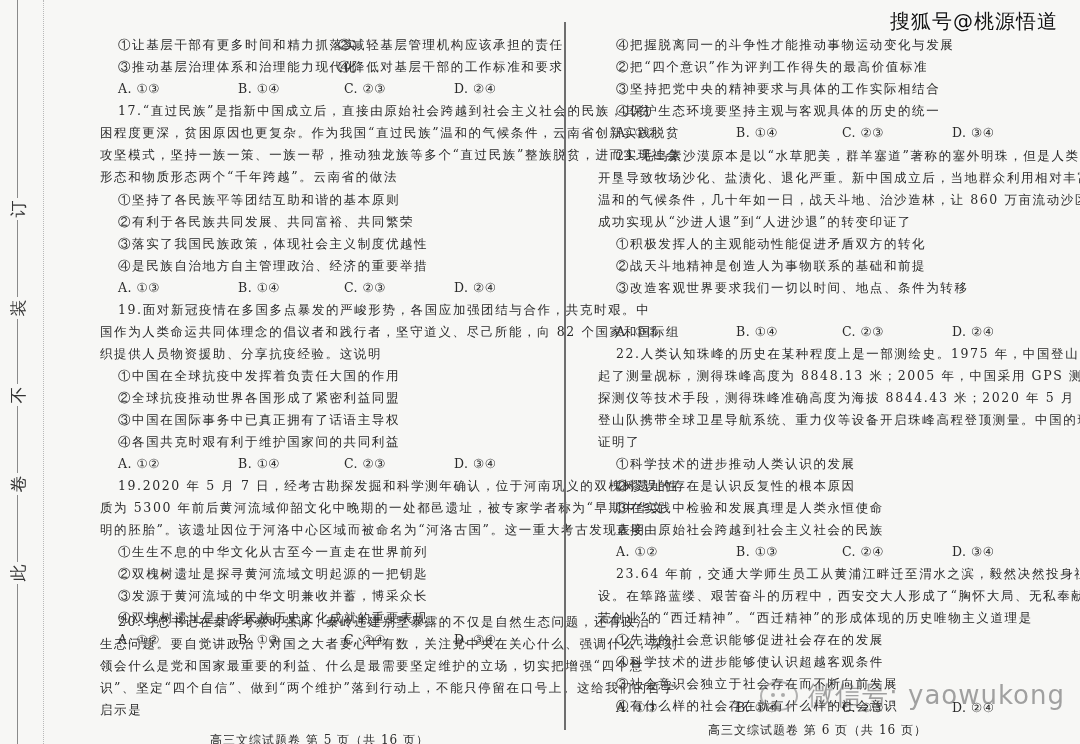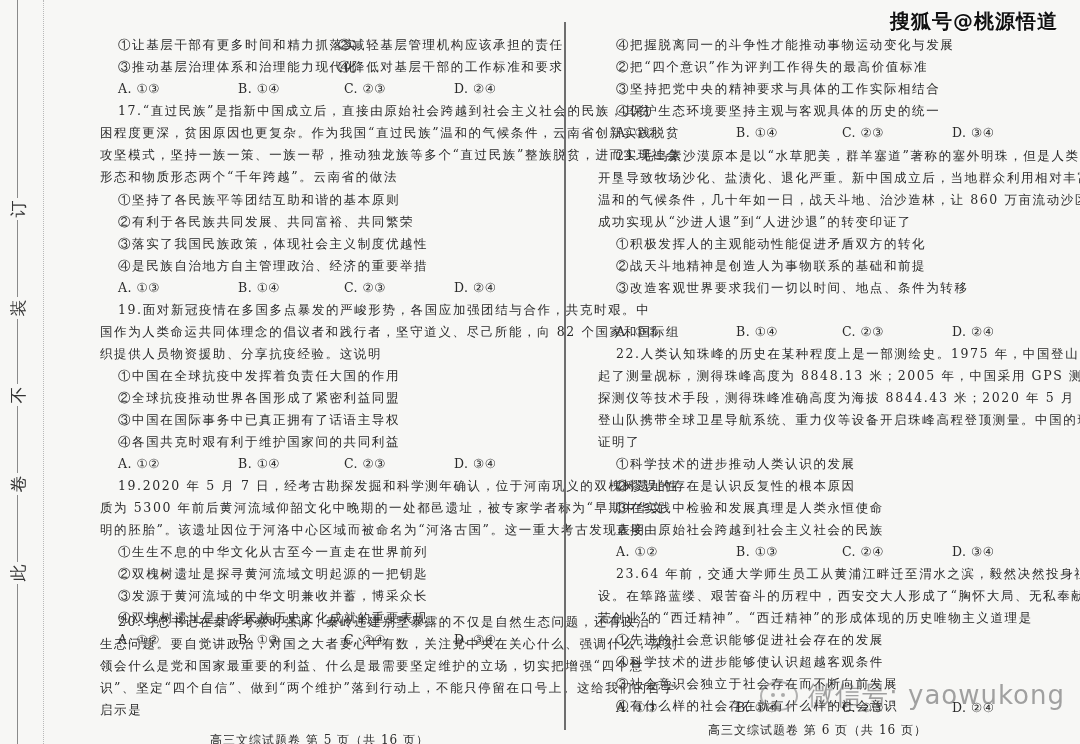--- a/index.html
+++ b/index.html
@@ -42,21 +42,21 @@
   .ans span { display: inline-block; }
   .ans span:nth-child(1) { width: 120px; }
   .ans span:nth-child(2) { width: 98px; }
   .ans span:nth-child(3) { width: 110px; margin-left: 8px; }
   .stem { left: 0; }
   .stem.first { left: 18px; }
   .footer {
     position: absolute; font-size: 12px; letter-spacing: 1px; white-space: nowrap;
   }
   .sohu {
-    position: absolute; right: 22px; top: 8px; font-size: 20px; font-weight: bold;
+    position: absolute; right: 22px; top: 8px; font-size: 20px; font-weight: normal;
     color: #111; font-family: "DejaVu Sans", sans-serif; letter-spacing: 1px;
     text-shadow: 0 0 2px #fff, 0 0 2px #fff;
   }
   .wechat {
     position: absolute; left: 760px; top: 678px; font-size: 26px; color: rgba(90,90,90,0.55);
     font-family: "DejaVu Sans", sans-serif; letter-spacing: 1px; white-space: nowrap;
     display: flex; align-items: center;
   }
   .wechat .bubble {
     width: 34px; height: 26px; border: 2px solid rgba(120,120,120,0.55); border-radius: 50%;

